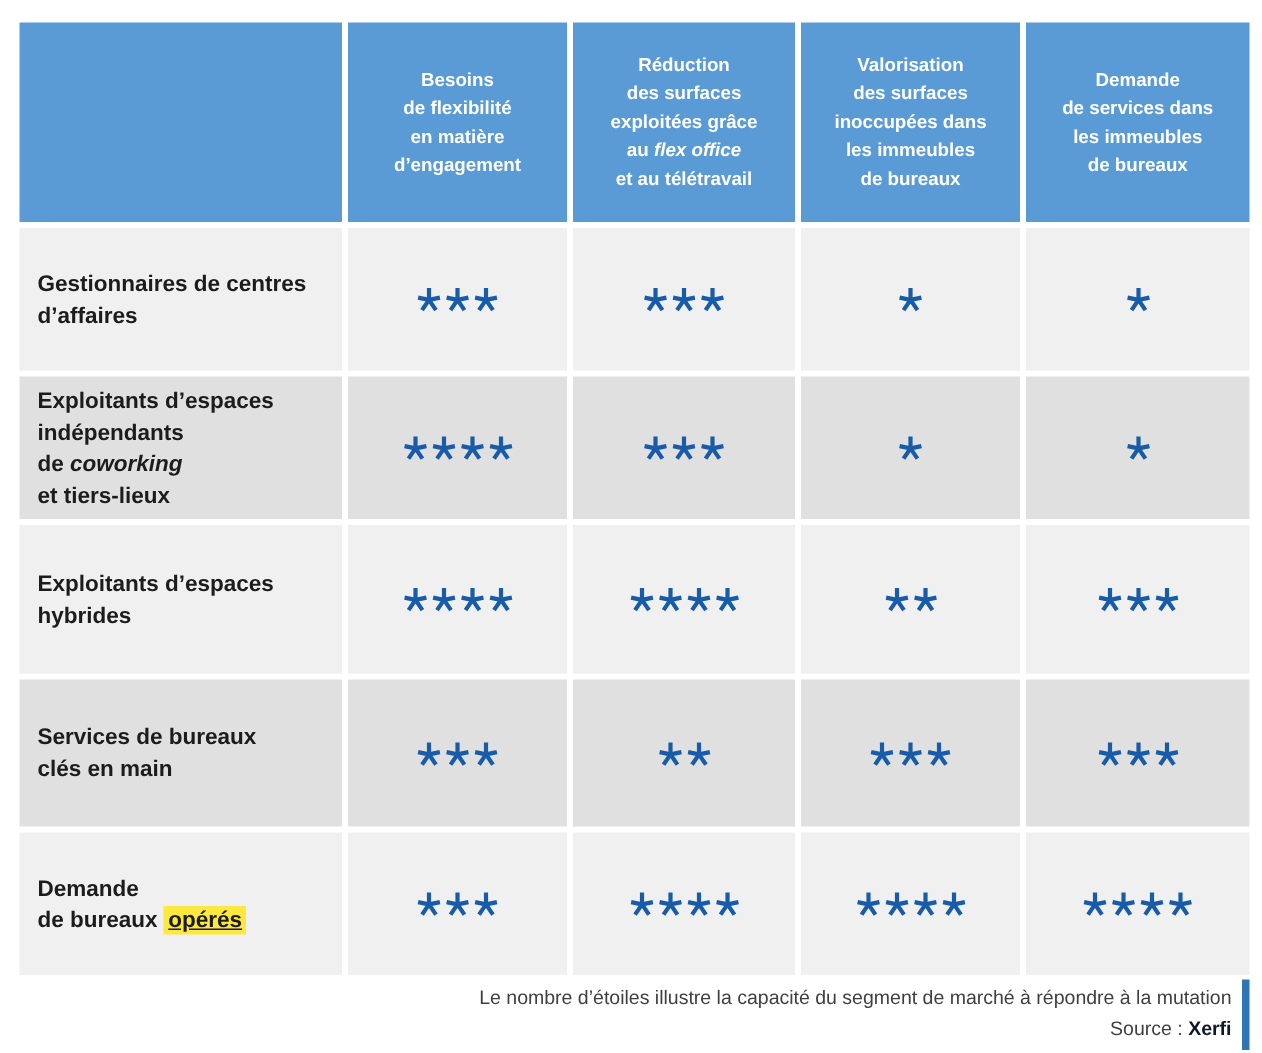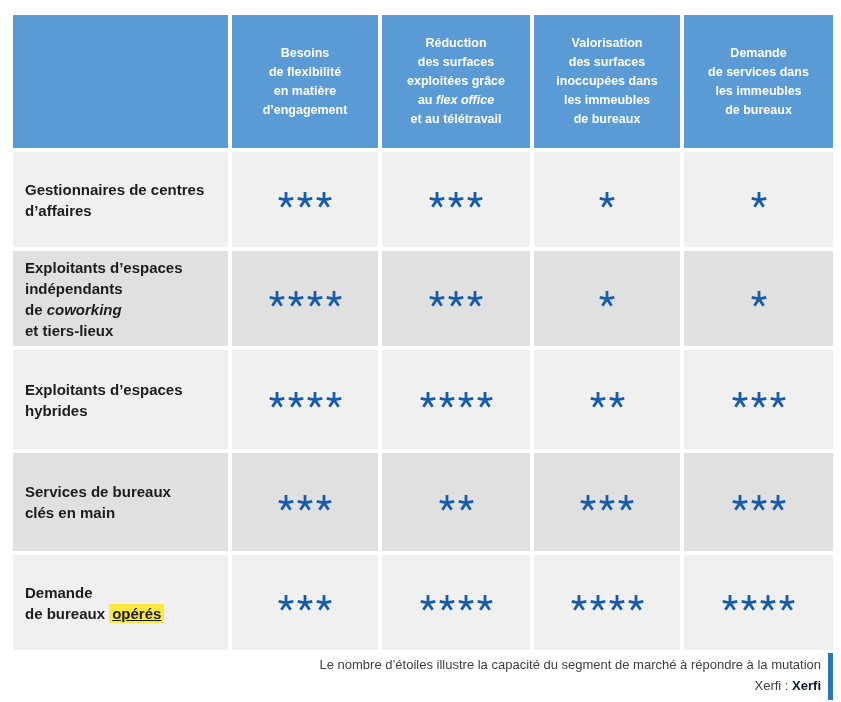--- a/index.html
+++ b/index.html
@@ -285,17 +285,17 @@
           <path d="M10 11 L10 1.2 M10 11 L0.9 9.1 M10 11 L19.1 9.1 M10 11 L4.2 19.6 M10 11 L15.8 19.6" stroke="#185CA9" stroke-width="3.5" fill="none"></path>
         </svg>
         <svg width="16" height="17" viewBox="0 0 20 21">
           <path d="M10 11 L10 1.2 M10 11 L0.9 9.1 M10 11 L19.1 9.1 M10 11 L4.2 19.6 M10 11 L15.8 19.6" stroke="#185CA9" stroke-width="3.5" fill="none"></path>
         </svg>
       </div>
     </div>
 
   <div class="footer">
     <div>Le nombre d’étoiles illustre la capacité du segment de marché à répondre à la mutation</div>
-    <div><span>Xerfi : </span><span class="src-b">Xerfi</span></div>
+    <div><span>Source : </span><span class="src-b">Xerfi</span></div>
   </div>
 
   <div class="accent-bar"></div>
 </div>
 
 </body></html>

